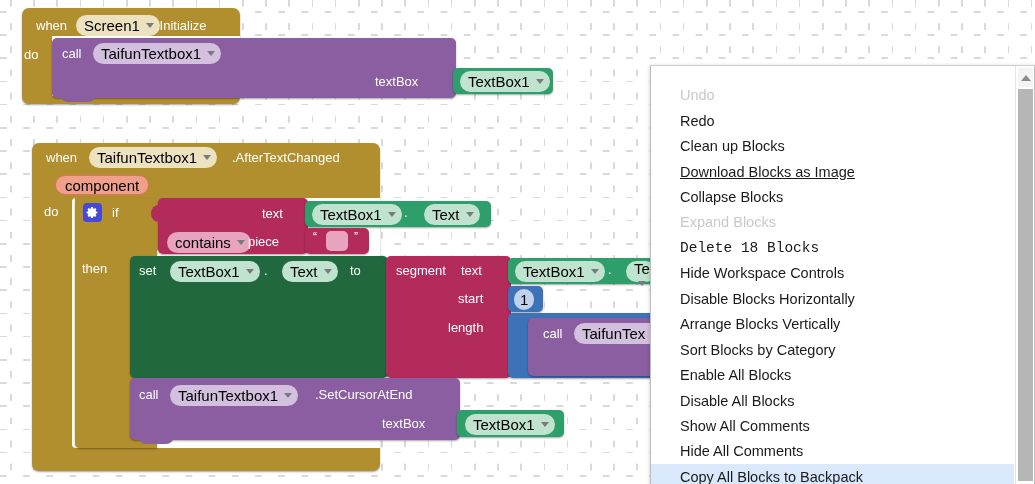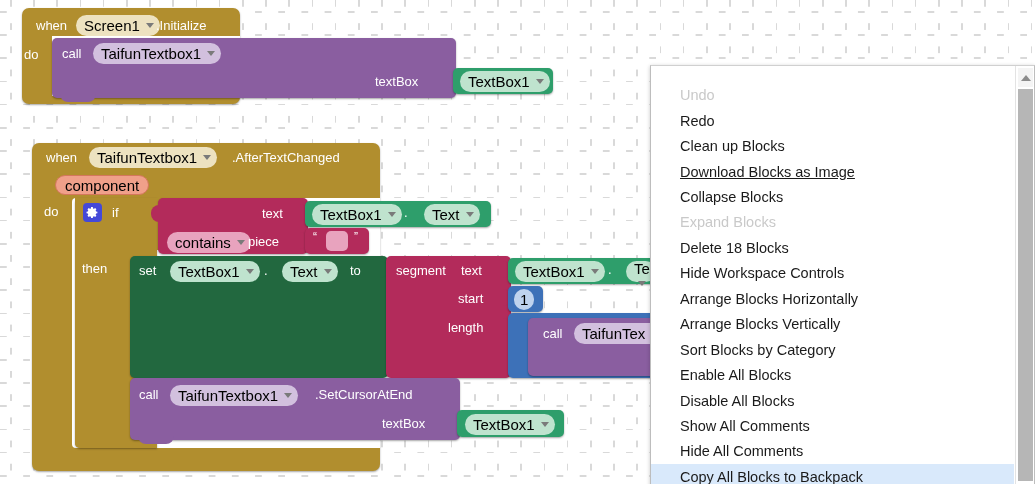--- a/index.html
+++ b/index.html
@@ -299,28 +299,28 @@
         </div>
         <div class="mi" style="top: 92.85px; text-decoration: underline;">
           <span>Download Blocks as Image</span>
         </div>
         <div class="mi" style="top: 118.3px;">
           <span>Collapse Blocks</span>
         </div>
         <div class="mi disabled" style="top: 143.75px;">
           <span>Expand Blocks</span>
         </div>
-        <div class="mi" style="top: 169.2px;">
+        <div class="mi" style="top: 169.2px; font-family: Liberation Mono, monospace;">
           <span>Delete 18 Blocks</span>
         </div>
         <div class="mi" style="top: 194.65px;">
           <span>Hide Workspace Controls</span>
         </div>
         <div class="mi" style="top: 220.1px;">
-          <span>Arrange Blocks Horizontally</span>
+          <span>Disable Blocks Horizontally</span>
         </div>
         <div class="mi" style="top: 245.55px;">
           <span>Arrange Blocks Vertically</span>
         </div>
         <div class="mi" style="top: 271px;">
           <span>Sort Blocks by Category</span>
         </div>
         <div class="mi" style="top: 296.45px;">
           <span>Enable All Blocks</span>
         </div>

